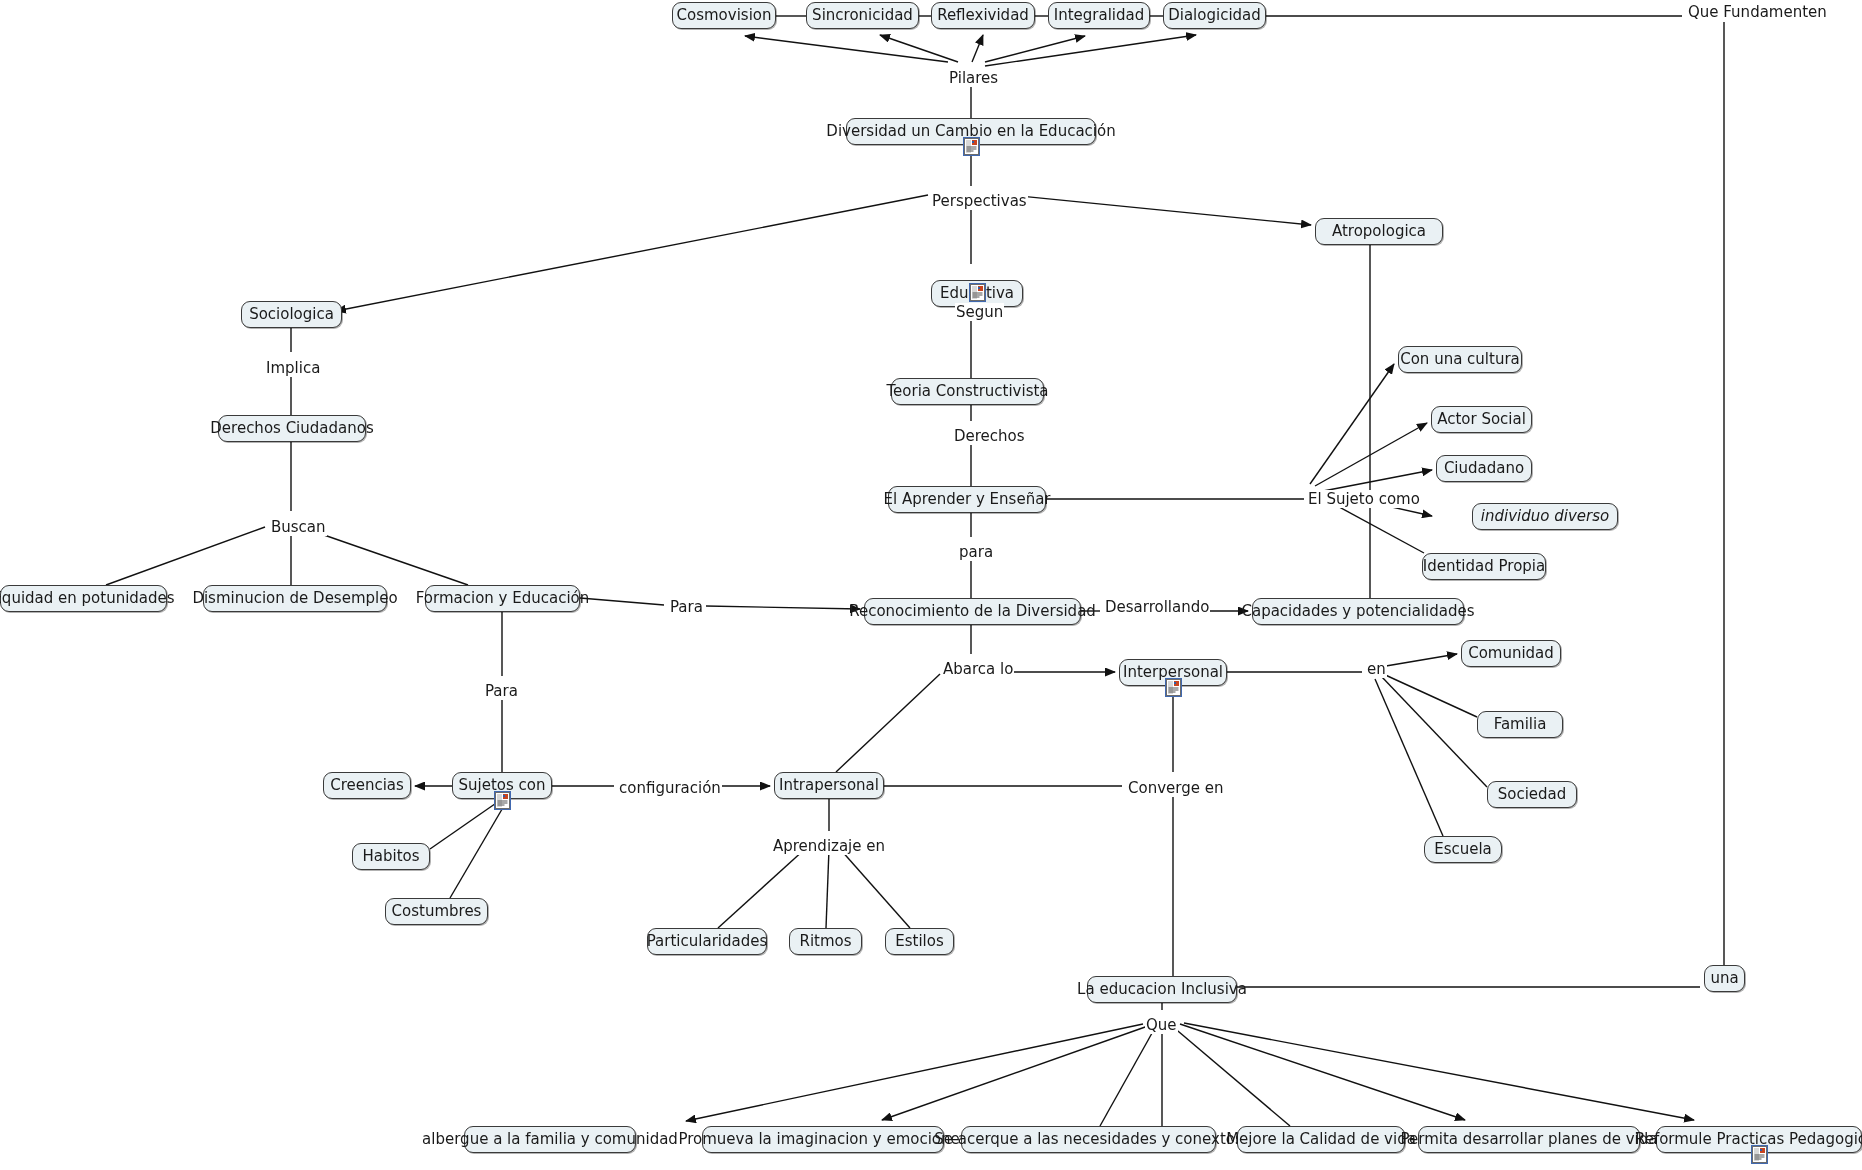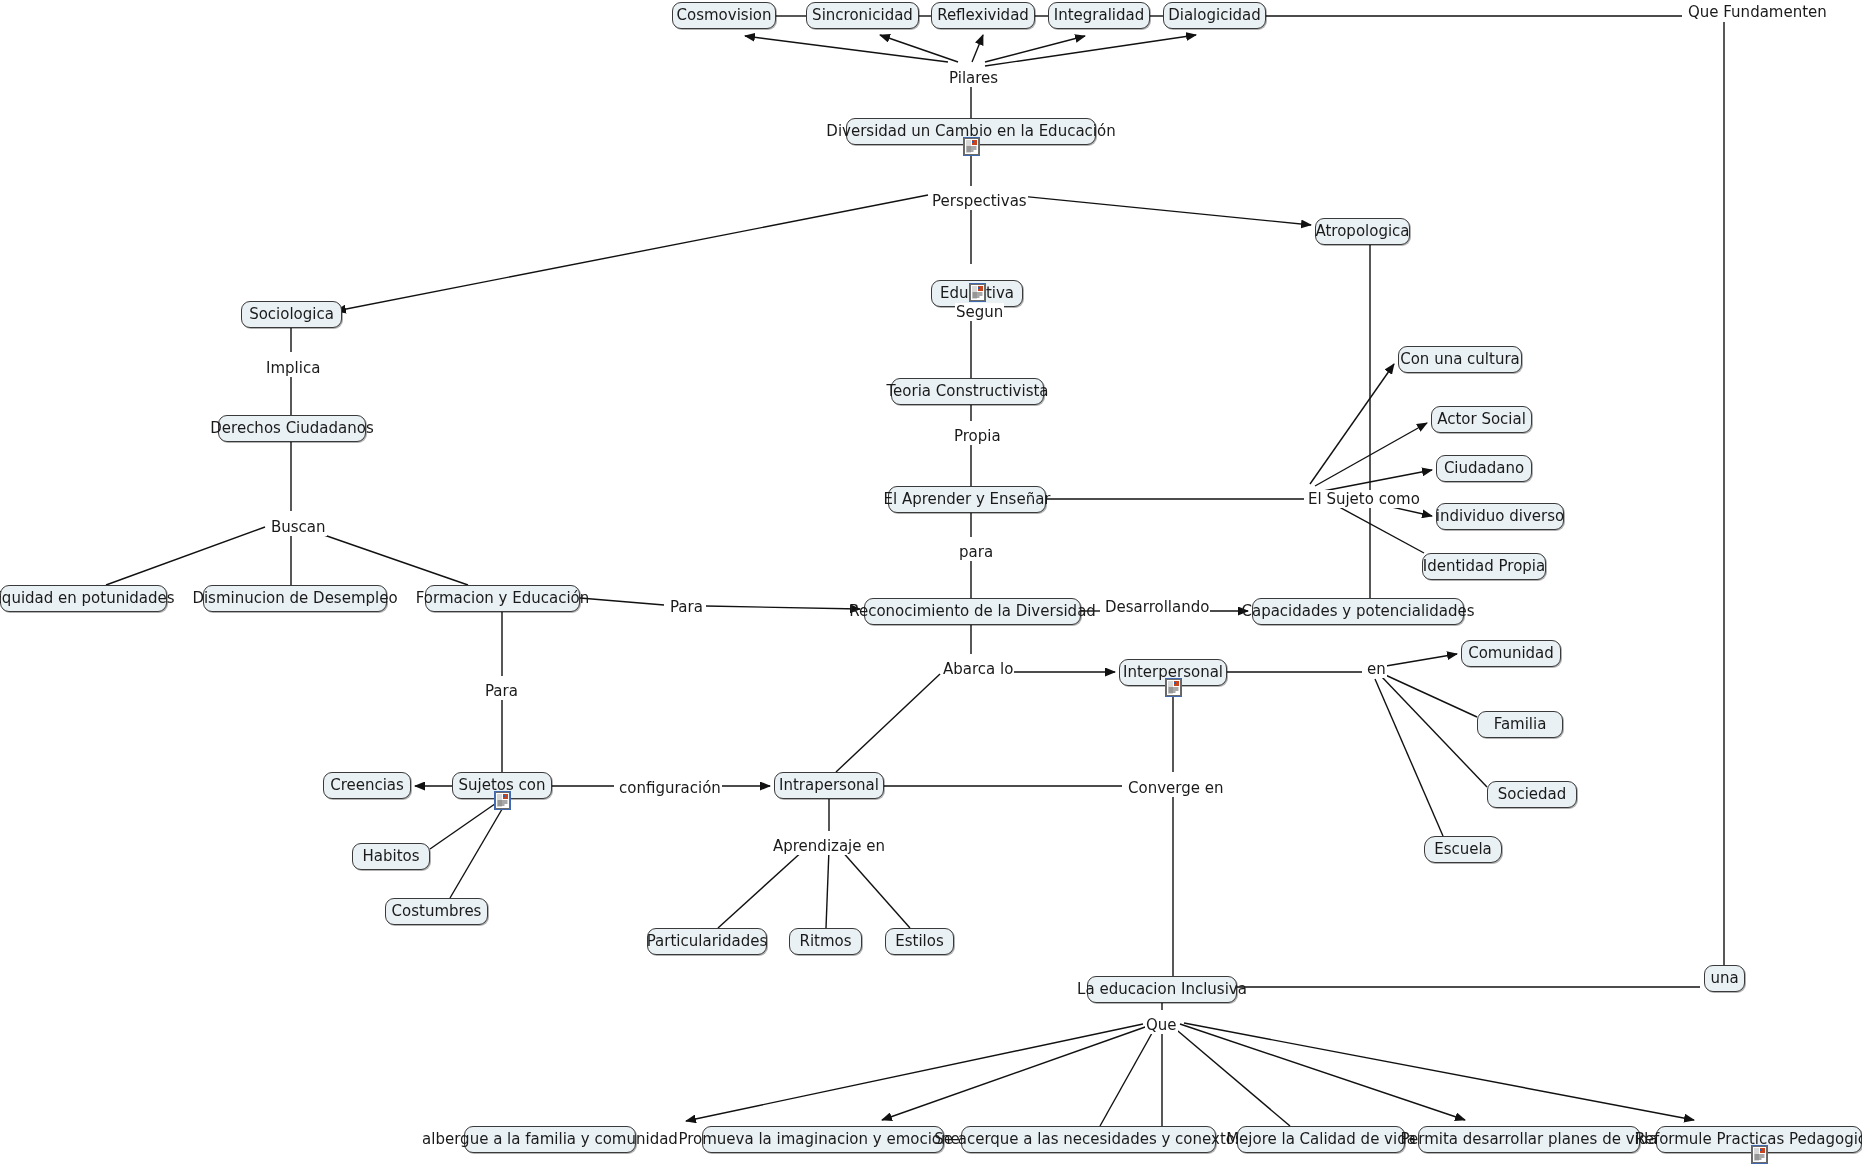--- a/index.html
+++ b/index.html
@@ -173,21 +173,21 @@
         <svg viewBox="0 0 15 17" width="15" height="17" xmlns="http://www.w3.org/2000/svg">
           <rect x="0.5" y="0.5" width="14" height="16" fill="#ffffff" stroke="#6b6b6b"></rect>
           <rect x="2" y="2" width="5" height="13" fill="#d8d8d8"></rect>
           <rect x="8" y="2" width="5" height="5" fill="#c8441f"></rect>
           <rect x="8" y="3" width="2" height="2" fill="#2f5fa8"></rect>
           <rect x="2.5" y="8.5" width="10" height="1" fill="#555"></rect>
           <rect x="2.5" y="10.5" width="10" height="1" fill="#555"></rect>
           <rect x="2.5" y="12.5" width="7" height="1" fill="#555"></rect>
         </svg>
       </span>
-      <div class="node" style="left: 1315px; top: 218px; width: 95px;">
+      <div class="node" style="left: 1315px; top: 218px; width: 128px;">
         <span>Atropologica</span>
       </div>
       <div class="node" style="left: 931px; top: 280px; width: 92px;">
         <span>Educativa</span>
       </div>
       <span class="res-icon" style="position: absolute; left: 969px; top: 283px;">
         <svg viewBox="0 0 15 17" width="15" height="17" xmlns="http://www.w3.org/2000/svg">
           <rect x="0.5" y="0.5" width="14" height="16" fill="#ffffff" stroke="#6b6b6b"></rect>
           <rect x="2" y="2" width="5" height="13" fill="#d8d8d8"></rect>
           <rect x="8" y="2" width="5" height="5" fill="#c8441f"></rect>
@@ -211,21 +211,21 @@
       </div>
       <div class="node" style="left: 891px; top: 378px; width: 153px;">
         <span>Teoria Constructivista</span>
       </div>
       <div class="node" style="left: 1436px; top: 455px; width: 96px;">
         <span>Ciudadano</span>
       </div>
       <div class="node" style="left: 888px; top: 486px; width: 158px;">
         <span>El Aprender y Enseñar</span>
       </div>
-      <div class="node" style="left: 1436px; top: 503px; width: 128px;">
+      <div class="node" style="left: 1472px; top: 503px; width: 146px; font-style: italic;">
         <span>individuo diverso</span>
       </div>
       <div class="node" style="left: 1422px; top: 553px; width: 124px;">
         <span>Identidad Propia</span>
       </div>
       <div class="node" style="left: 0px; top: 585px; width: 167px;">
         <span>Equidad en potunidades</span>
       </div>
       <div class="node" style="left: 203px; top: 585px; width: 184px;">
         <span>Disminucion de Desempleo</span>
@@ -346,21 +346,21 @@
       <div class="linklabel" style="left: 931px; top: 192px;">
         <span>Perspectivas</span>
       </div>
       <div class="linklabel" style="left: 955px; top: 303px;">
         <span>Segun</span>
       </div>
       <div class="linklabel" style="left: 265px; top: 359px;">
         <span>Implica</span>
       </div>
       <div class="linklabel" style="left: 953px; top: 427px;">
-        <span>Propia</span>
+        <span>Derechos</span>
       </div>
       <div class="linklabel" style="left: 1307px; top: 490px;">
         <span>El Sujeto como</span>
       </div>
       <div class="linklabel" style="left: 270px; top: 518px;">
         <span>Buscan</span>
       </div>
       <div class="linklabel" style="left: 958px; top: 543px;">
         <span>para</span>
       </div>

